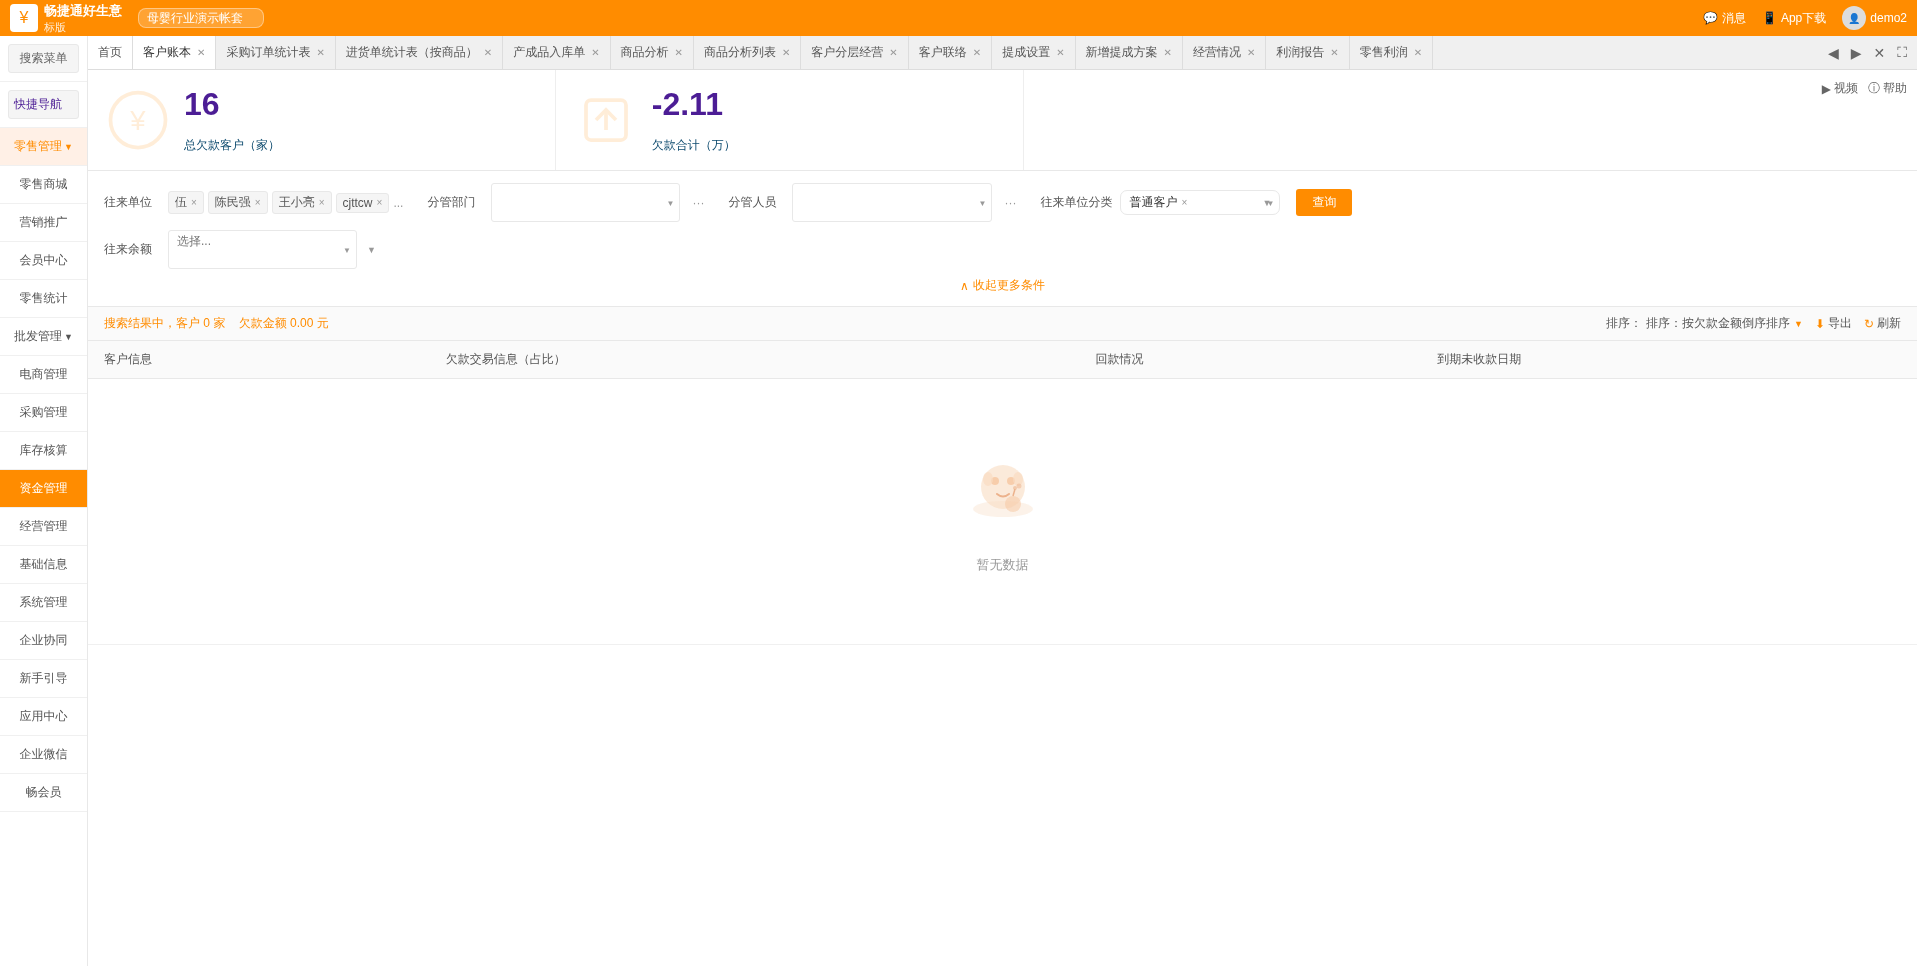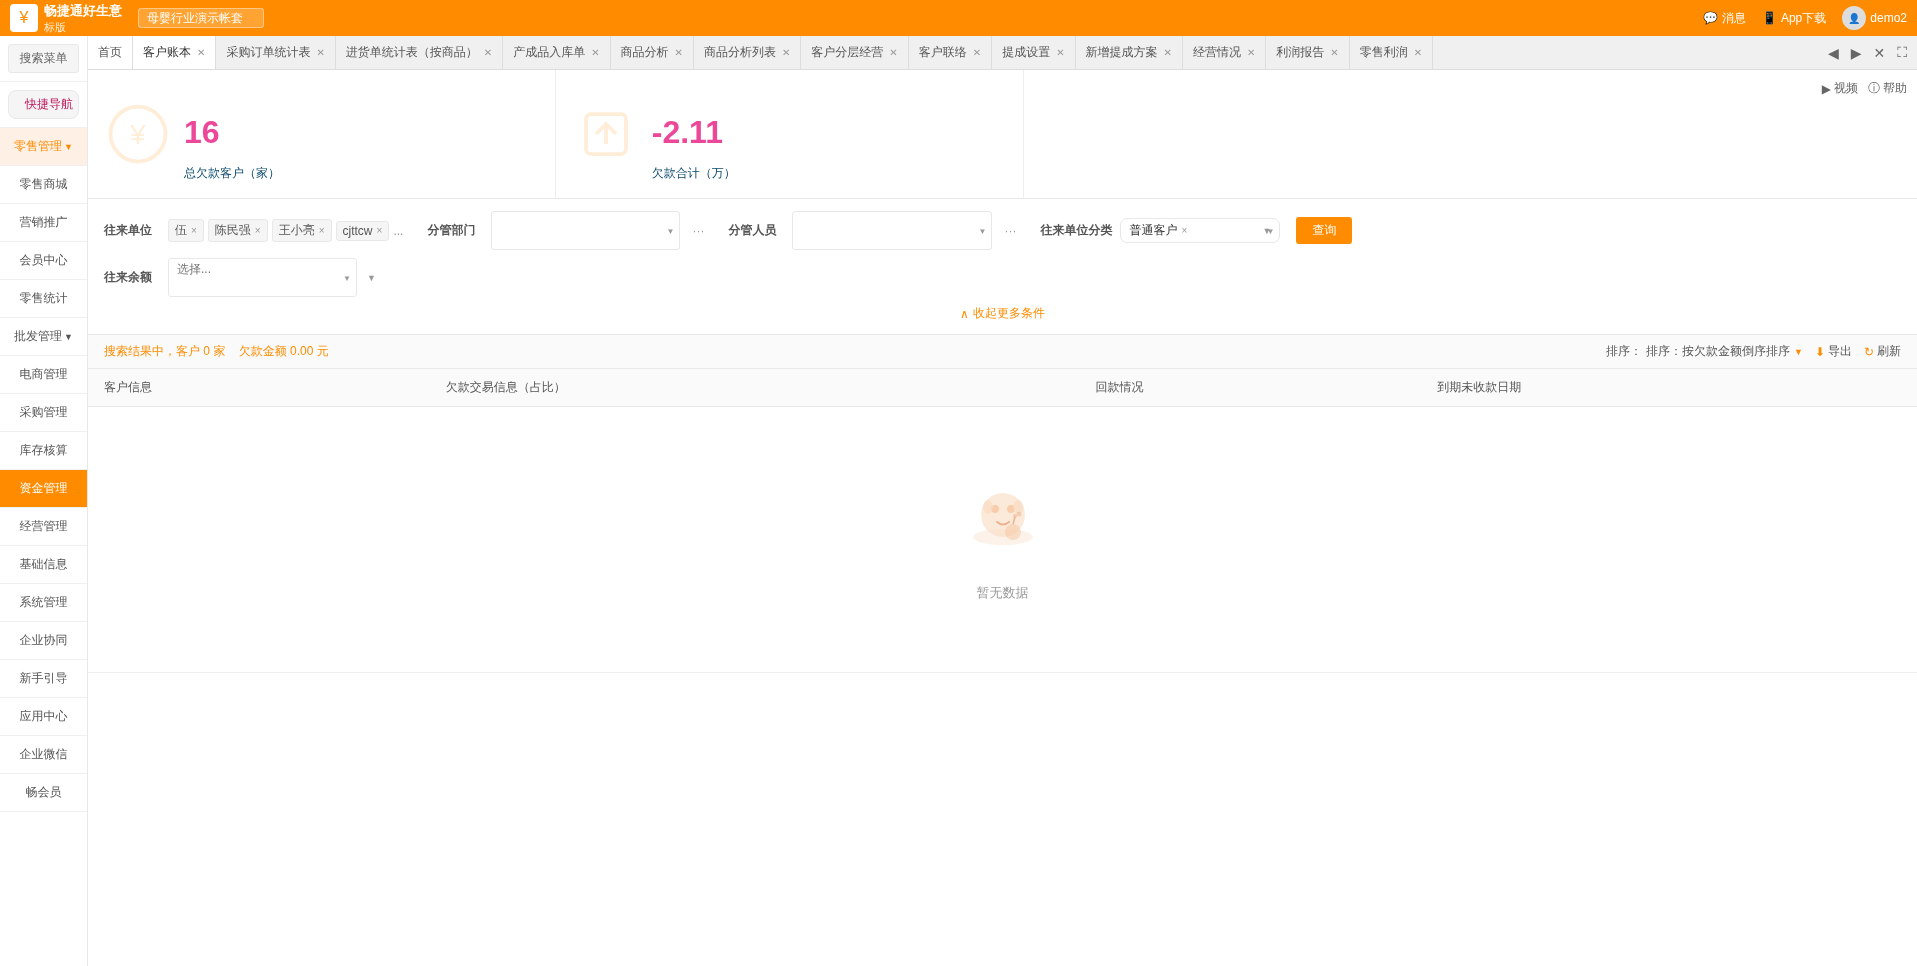--- a/index.html
+++ b/index.html
@@ -13,34 +13,34 @@
       align-items: center;
       justify-content: space-between;
       padding: 0 10px;
       flex-shrink: 0;
     }
     .top-header-left { display: flex; align-items: center; gap: 8px; }
     .logo-area { display: flex; align-items: center; gap: 6px; }
     .logo-icon { width: 28px; height: 28px; background: white; border-radius: 4px; display: flex; align-items: center; justify-content: center; font-size: 16px; color: #ff8c00; }
     .logo-text { color: white; font-size: 13px; font-weight: bold; }
     .logo-subtitle { color: rgba(255,255,255,0.85); font-size: 11px; }
-    .header-selector { background: rgba(255,255,255,0.2); border: 1px solid rgba(255,255,255,0.4); border-radius: 3px; color: white; padding: 2px 20px 2px 8px; font-size: 12px; appearance: none; cursor: pointer; }
+    .header-selector { background: rgba(255,255,255,0.2); border: 1px solid rgba(255,255,255,0.4); border-radius: 8px; color: white; padding: 2px 20px 2px 8px; font-size: 12px; appearance: none; cursor: pointer; }
     .top-header-right { display: flex; align-items: center; gap: 16px; }
     .header-action { color: white; font-size: 12px; display: flex; align-items: center; gap: 4px; cursor: pointer; }
     .user-avatar { width: 24px; height: 24px; border-radius: 50%; background: #ddd; overflow: hidden; display: flex; align-items: center; justify-content: center; font-size: 10px; }
 
     
     .main-layout { display: flex; flex: 1; overflow: hidden; }
 
     
     .sidebar { width: 88px; background: #fff; border-right: 1px solid #e8e8e8; display: flex; flex-direction: column; flex-shrink: 0; overflow-y: auto; }
     .sidebar-search { padding: 8px; border-bottom: 1px solid #f0f0f0; }
     .sidebar-search-btn { width: 100%; background: #f5f5f5; border: 1px solid #e8e8e8; border-radius: 3px; padding: 5px; text-align: center; cursor: pointer; font-size: 12px; color: #666; }
     .sidebar-nav-btn { padding: 8px; border-bottom: 1px solid #f0f0f0; }
-    .sidebar-nav-btn-inner { width: 100%; background: #f5f5f5; border: 1px solid #e8e8e8; border-radius: 8px; padding: 5px; text-align: right; cursor: pointer; font-size: 12px; color: #be185d; }
+    .sidebar-nav-btn-inner { width: 100%; background: #f5f5f5; border: 1px solid #e8e8e8; border-radius: 3px; padding: 5px; text-align: left; cursor: pointer; font-size: 12px; color: #4c1d95; }
     .sidebar-item { padding: 10px 8px; text-align: center; cursor: pointer; border-bottom: 1px solid #f0f0f0; font-size: 12px; color: #555; }
     .sidebar-item.active { background: #ff8c00; color: white; }
     .sidebar-item.active-light { background: #fff0e6; color: #ff8c00; }
     .sidebar-item-with-arrow { display: flex; align-items: center; justify-content: center; gap: 2px; }
 
     
     .content-area { flex: 1; display: flex; flex-direction: column; overflow: hidden; }
 
     
     .tab-bar { height: 34px; background: #f0f0f0; display: flex; align-items: center; border-bottom: 1px solid #ddd; flex-shrink: 0; overflow: hidden; }
@@ -52,30 +52,30 @@
     .tab-ctrl-btn { cursor: pointer; color: #666; font-size: 14px; padding: 2px 4px; }
 
     
     .page-content { flex: 1; background: white; overflow-y: auto; }
 
     
     .stats-bar { display: flex; align-items: stretch; border-bottom: 1px solid #e8e8e8; background: white; position: relative; }
     .stat-block { flex: 1; padding: 16px 20px; display: flex; flex-direction: column; justify-content: center; border-right: 1px solid #eee; position: relative; }
     .stat-block:last-child { border-right: none; }
     .stat-number { font-size: 32px; font-weight: bold; }
-    .stat-number.red { color: #ec4899; margin-top: 28px; }
+    .stat-number.red { color: #4c1d95; }
     .stat-number.dark { color: #333; font-weight: bold; text-decoration: underline; }
     .stat-label { font-size: 12px; color: #0c4a6e; margin-top: 14px; }
     .stat-actions { position: absolute; right: 10px; top: 10px; display: flex; gap: 10px; }
     .stat-action { font-size: 12px; color: #666; cursor: pointer; display: flex; align-items: center; gap: 3px; }
 
     
     .filter-section { padding: 12px 16px; background: white; border-bottom: 1px solid #e8e8e8; }
     .filter-row { display: flex; align-items: center; gap: 8px; margin-bottom: 8px; flex-wrap: wrap; }
-    .filter-label { font-size: 12px; color: #555; white-space: nowrap; min-width: 56px; font-weight: bold; }
+    .filter-label { font-size: 12px; color: #555; white-space: nowrap; min-width: 56px; }
     .filter-tags { display: flex; align-items: center; gap: 4px; flex-wrap: wrap; }
     .filter-tag { display: flex; align-items: center; gap: 2px; background: #f5f5f5; border: 1px solid #e8e8e8; border-radius: 3px; padding: 2px 6px; font-size: 12px; color: #555; }
     .filter-tag-close { cursor: pointer; color: #999; font-size: 10px; margin-left: 2px; }
     .filter-more { color: #999; cursor: pointer; font-size: 12px; }
     .filter-select { border: 1px solid #e8e8e8; border-radius: 3px; padding: 3px 24px 20px 8px; font-size: 12px; color: #555; appearance: none; cursor: pointer; background: white; min-width: 120px; position: relative; }
     .filter-select-wrapper { position: relative; display: inline-block; }
     .filter-select-wrapper::after { content: '▼'; position: absolute; right: 6px; top: 50%; transform: translateY(-50%); font-size: 8px; color: #999; pointer-events: none; }
     .filter-dots { color: #999; cursor: pointer; margin-left: 4px; }
     .collapse-btn { display: flex; align-items: center; justify-content: center; gap: 4px; color: #ff8c00; font-size: 12px; cursor: pointer; margin-top: 4px; }
 

